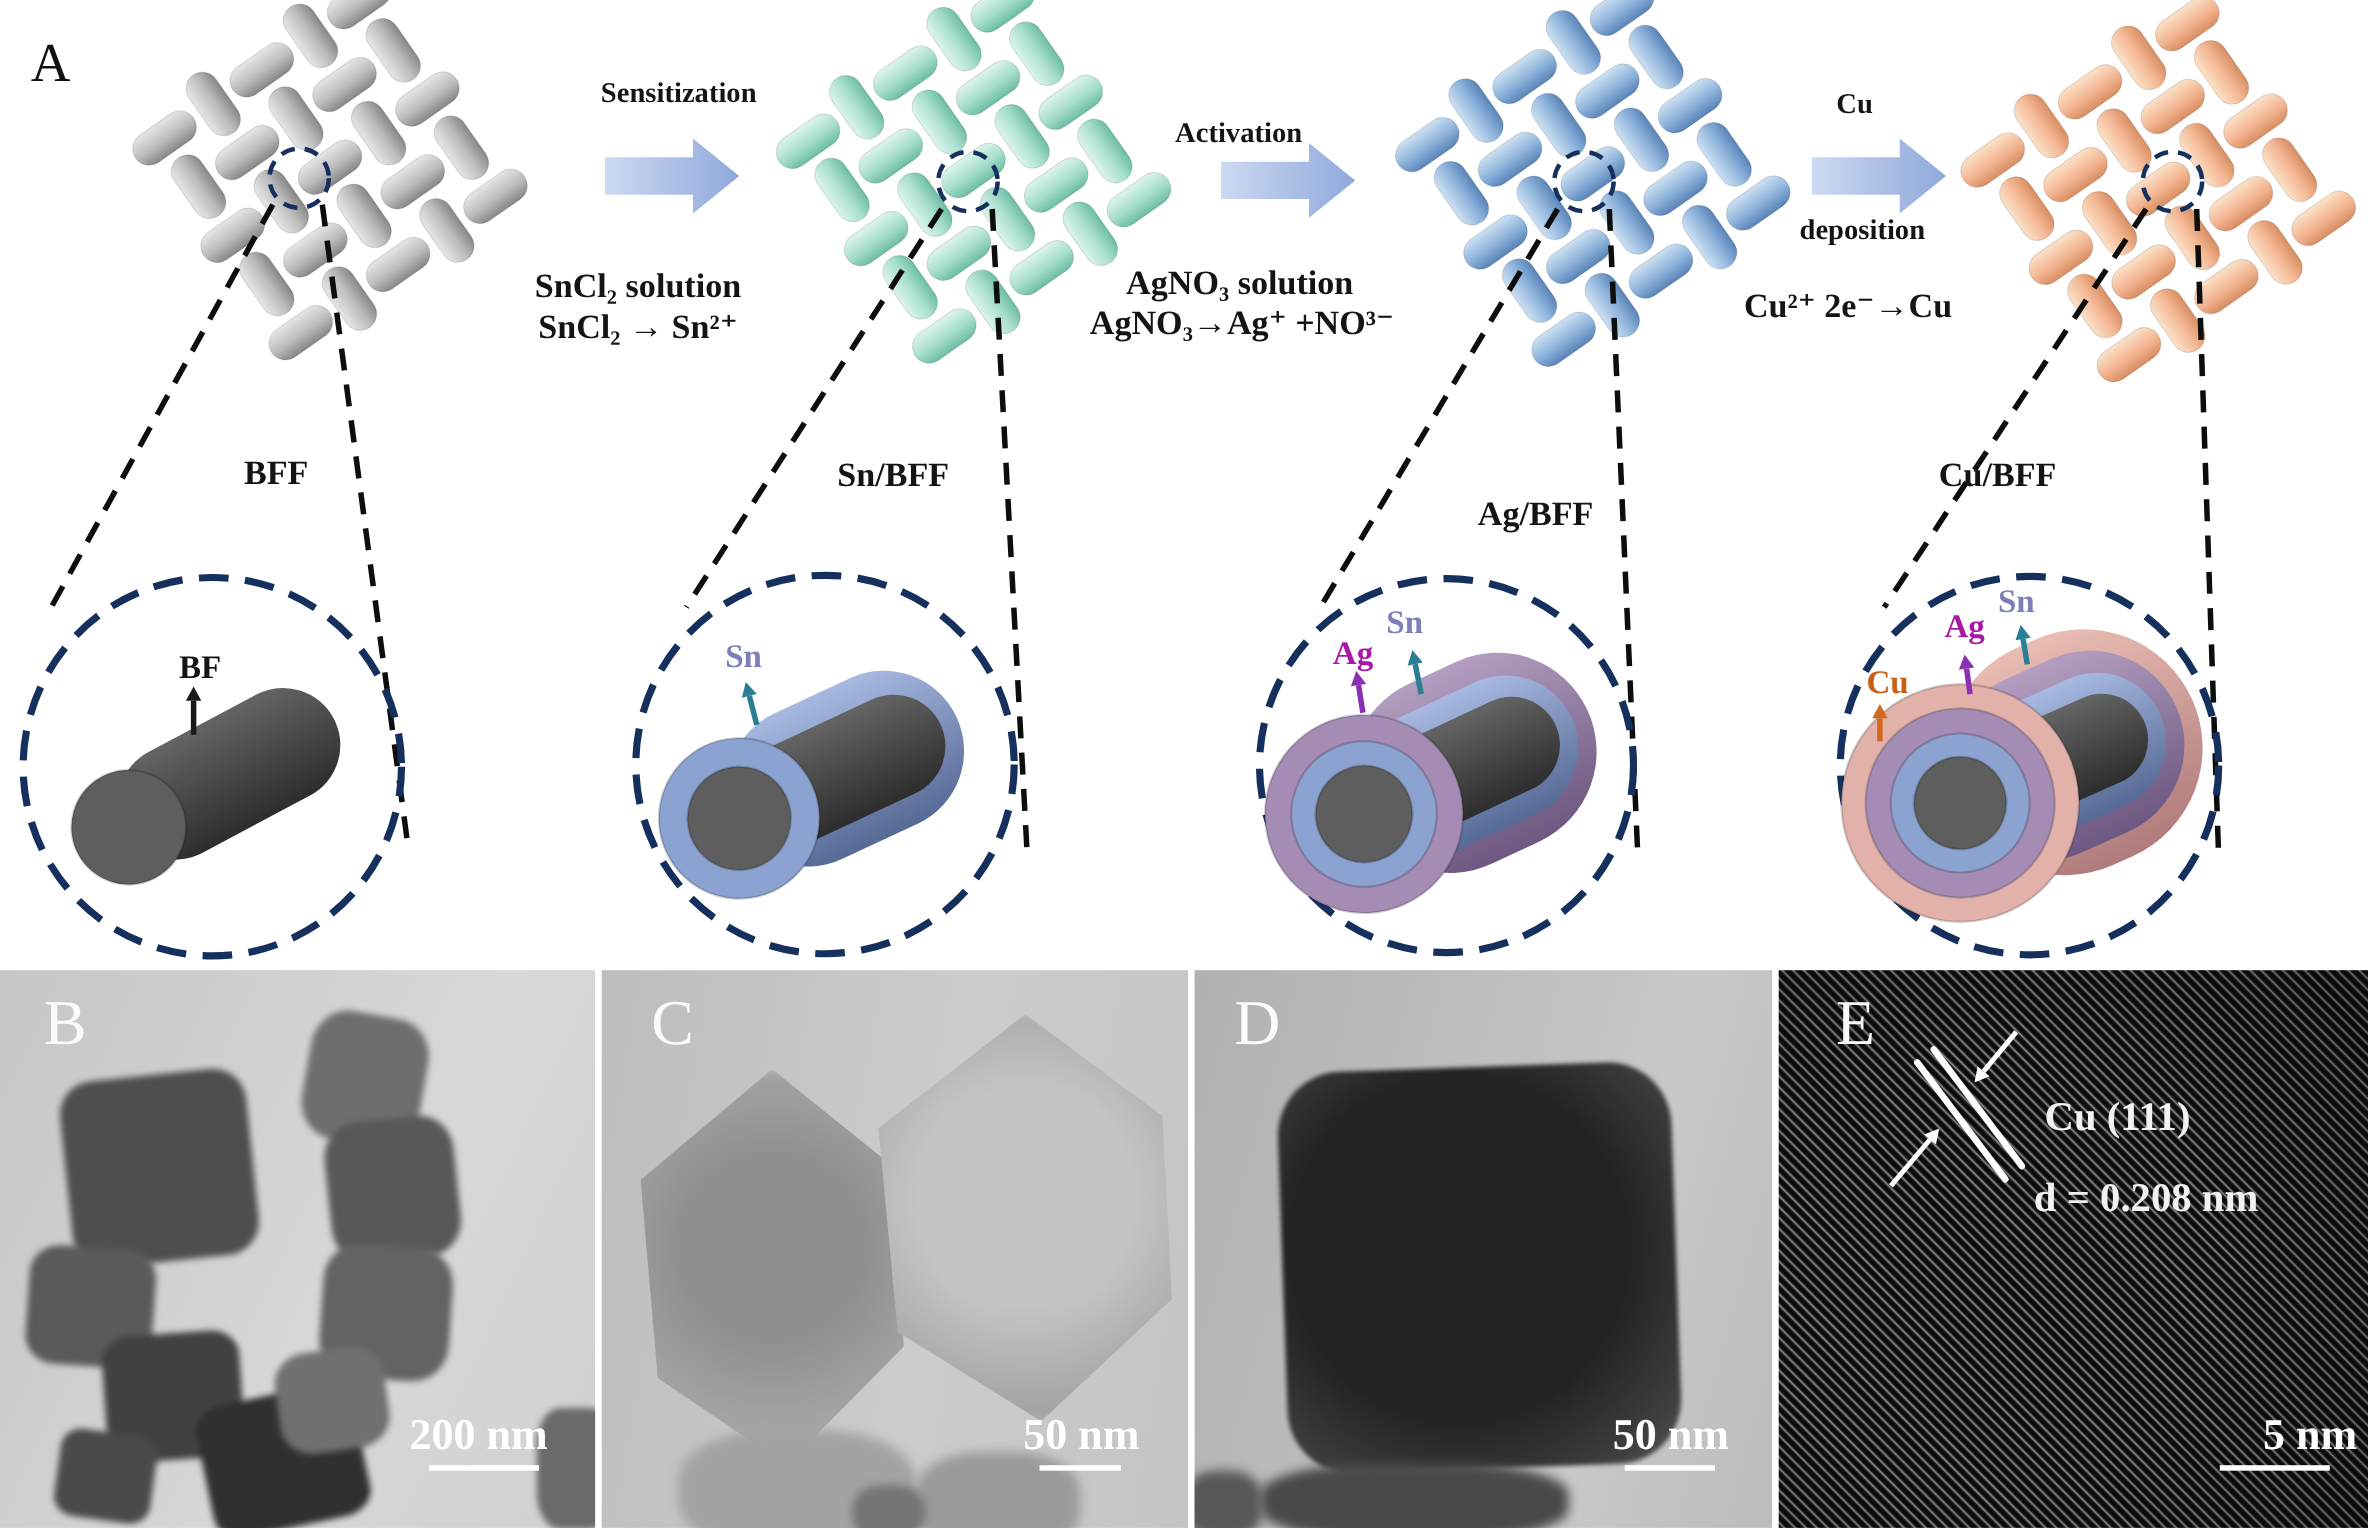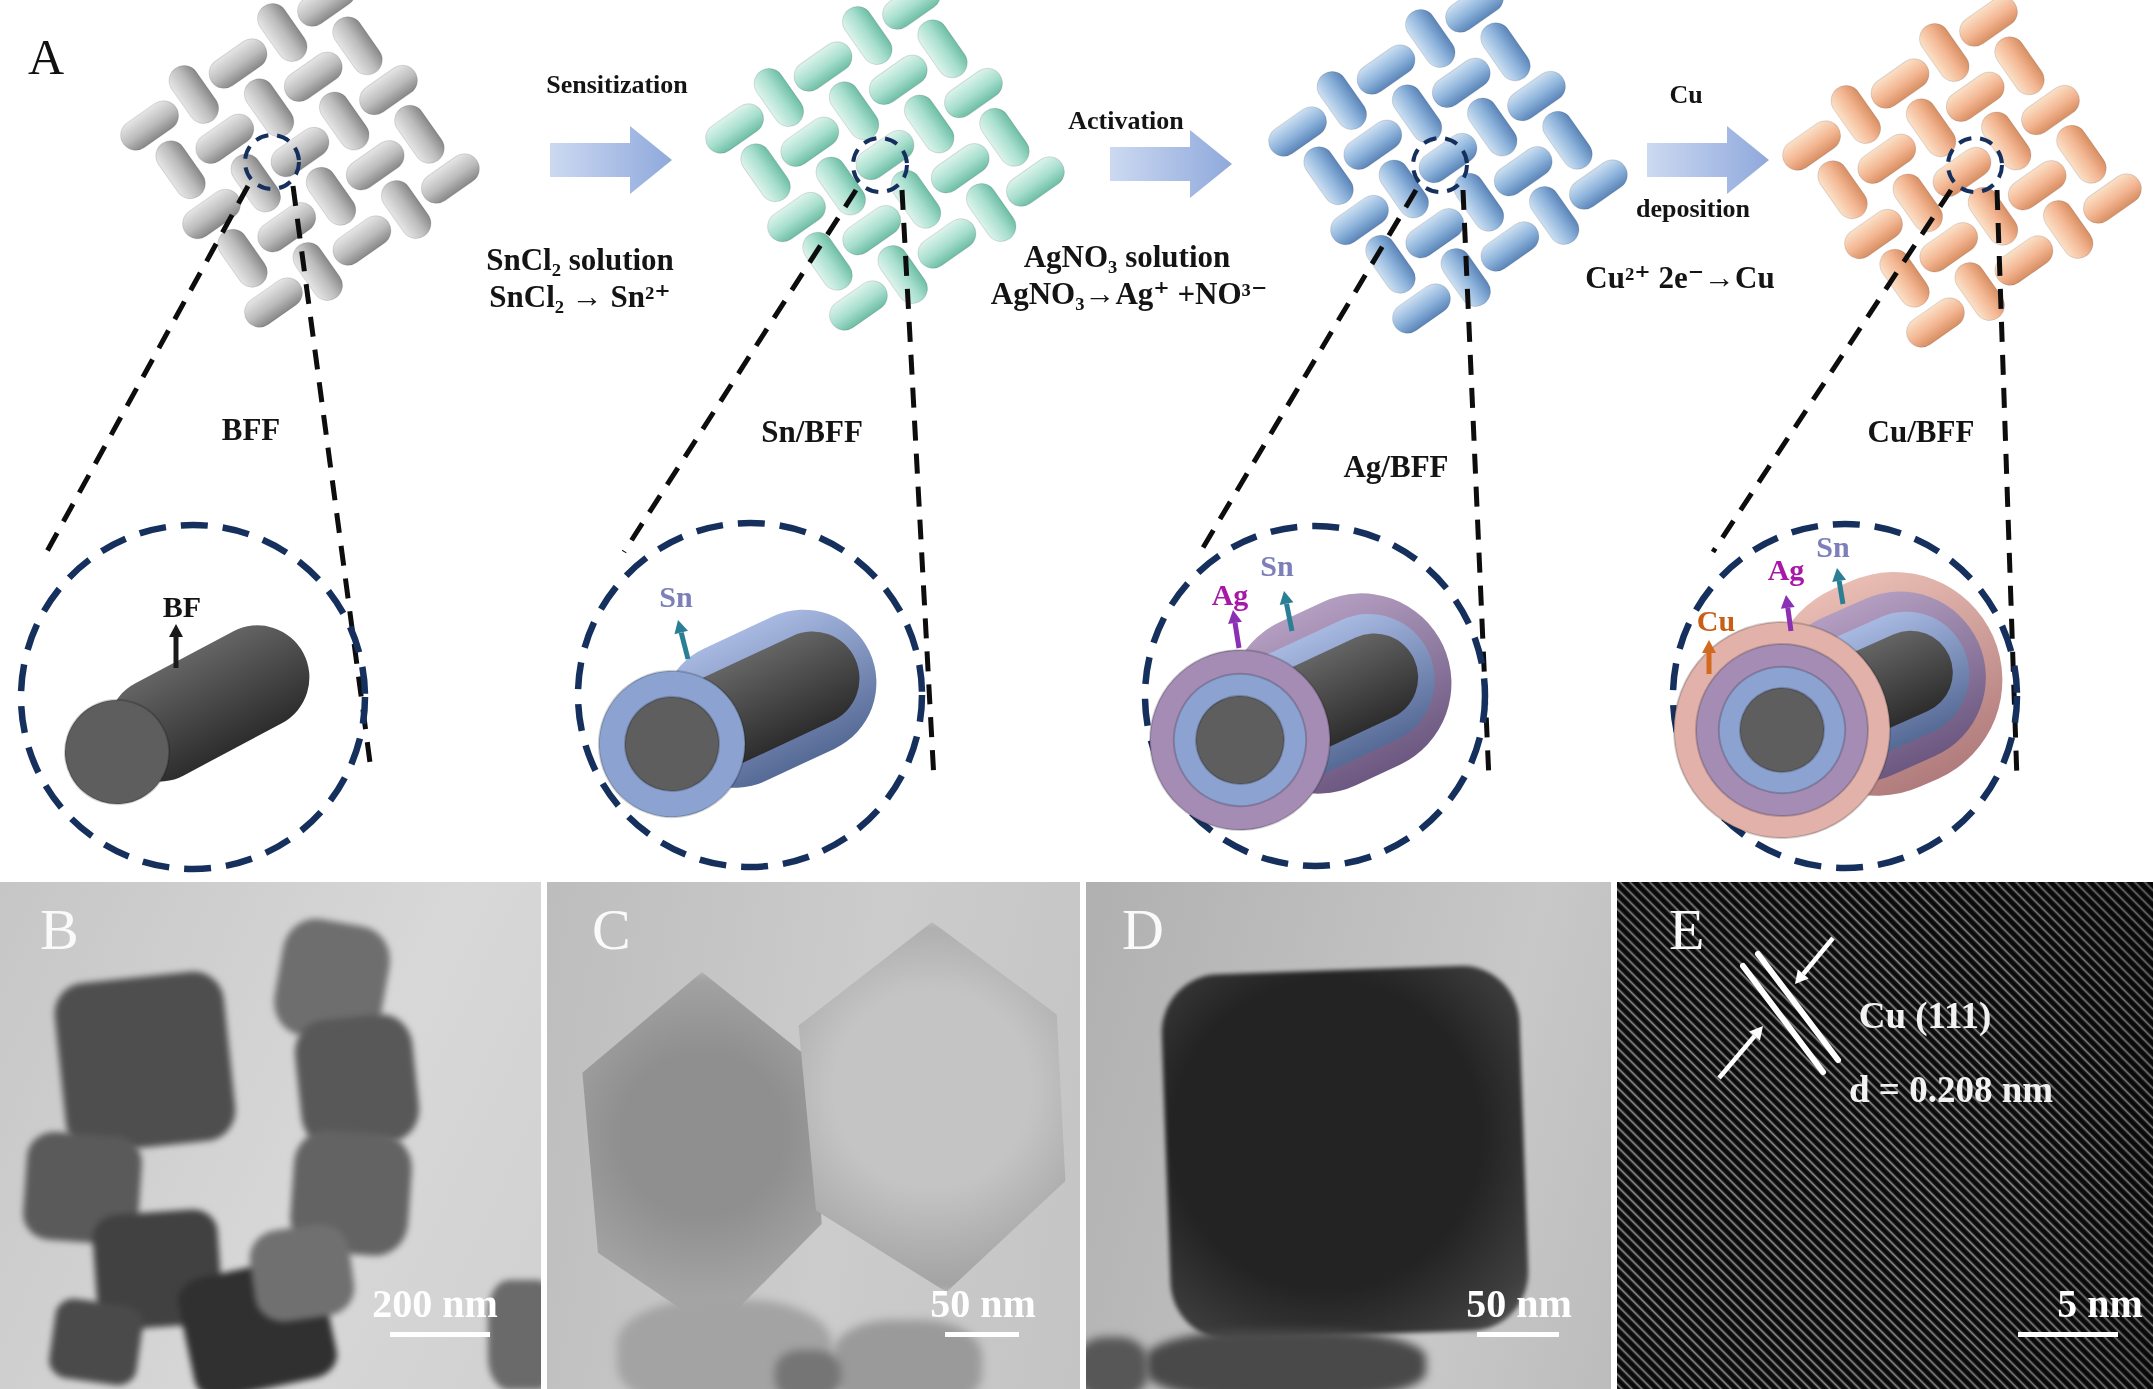--- a/index.html
+++ b/index.html
@@ -296,21 +296,21 @@
   <span class="t t-line" style="left:1127px;top:241px;">AgNO₃ solution</span>
   <span class="t t-line" style="left:1129px;top:278px;">AgNO₃→Ag⁺ +NO³⁻</span>
 
   <span class="t t-title" style="left:1686px;top:82px;">Cu</span>
   <span class="t t-title" style="left:1693px;top:196px;">deposition</span>
   <span class="t t-line" style="left:1680px;top:262px;">Cu²⁺ 2e⁻→Cu</span>
 
   <span class="t t-step" style="left:251px;top:414px;">BFF</span>
   <span class="t t-step" style="left:812px;top:416px;">Sn/BFF</span>
   <span class="t t-step" style="left:1396px;top:419px;margin-top:32px;">Ag/BFF</span>
-  <span class="t t-step" style="left:1921px;top:416px;text-align:center;">Cu/BFF</span>
+  <span class="t t-step" style="left:1816px;top:416px;text-align:center;">Cu/BFF</span>
 
   <span class="t t-inset" style="left: 182px; top: 607px; color: rgb(20, 20, 20);">BF</span>
   <span class="t t-inset" style="left: 676px; top: 597px; color: rgb(125, 128, 184);">Sn</span>
   <span class="t t-inset" style="left: 1230px; top: 595px; color: rgb(168, 24, 168);">Ag</span>
   <span class="t t-inset" style="left: 1277px; top: 566px; color: rgb(125, 128, 184);">Sn</span>
   <span class="t t-inset" style="left: 1716px; top: 621px; color: rgb(200, 95, 23);">Cu</span>
   <span class="t t-inset" style="left: 1786px; top: 570px; color: rgb(168, 24, 168);">Ag</span>
   <span class="t t-inset" style="left: 1833px; top: 547px; color: rgb(125, 128, 184);">Sn</span>
 
   <div class="panel panel-b">

